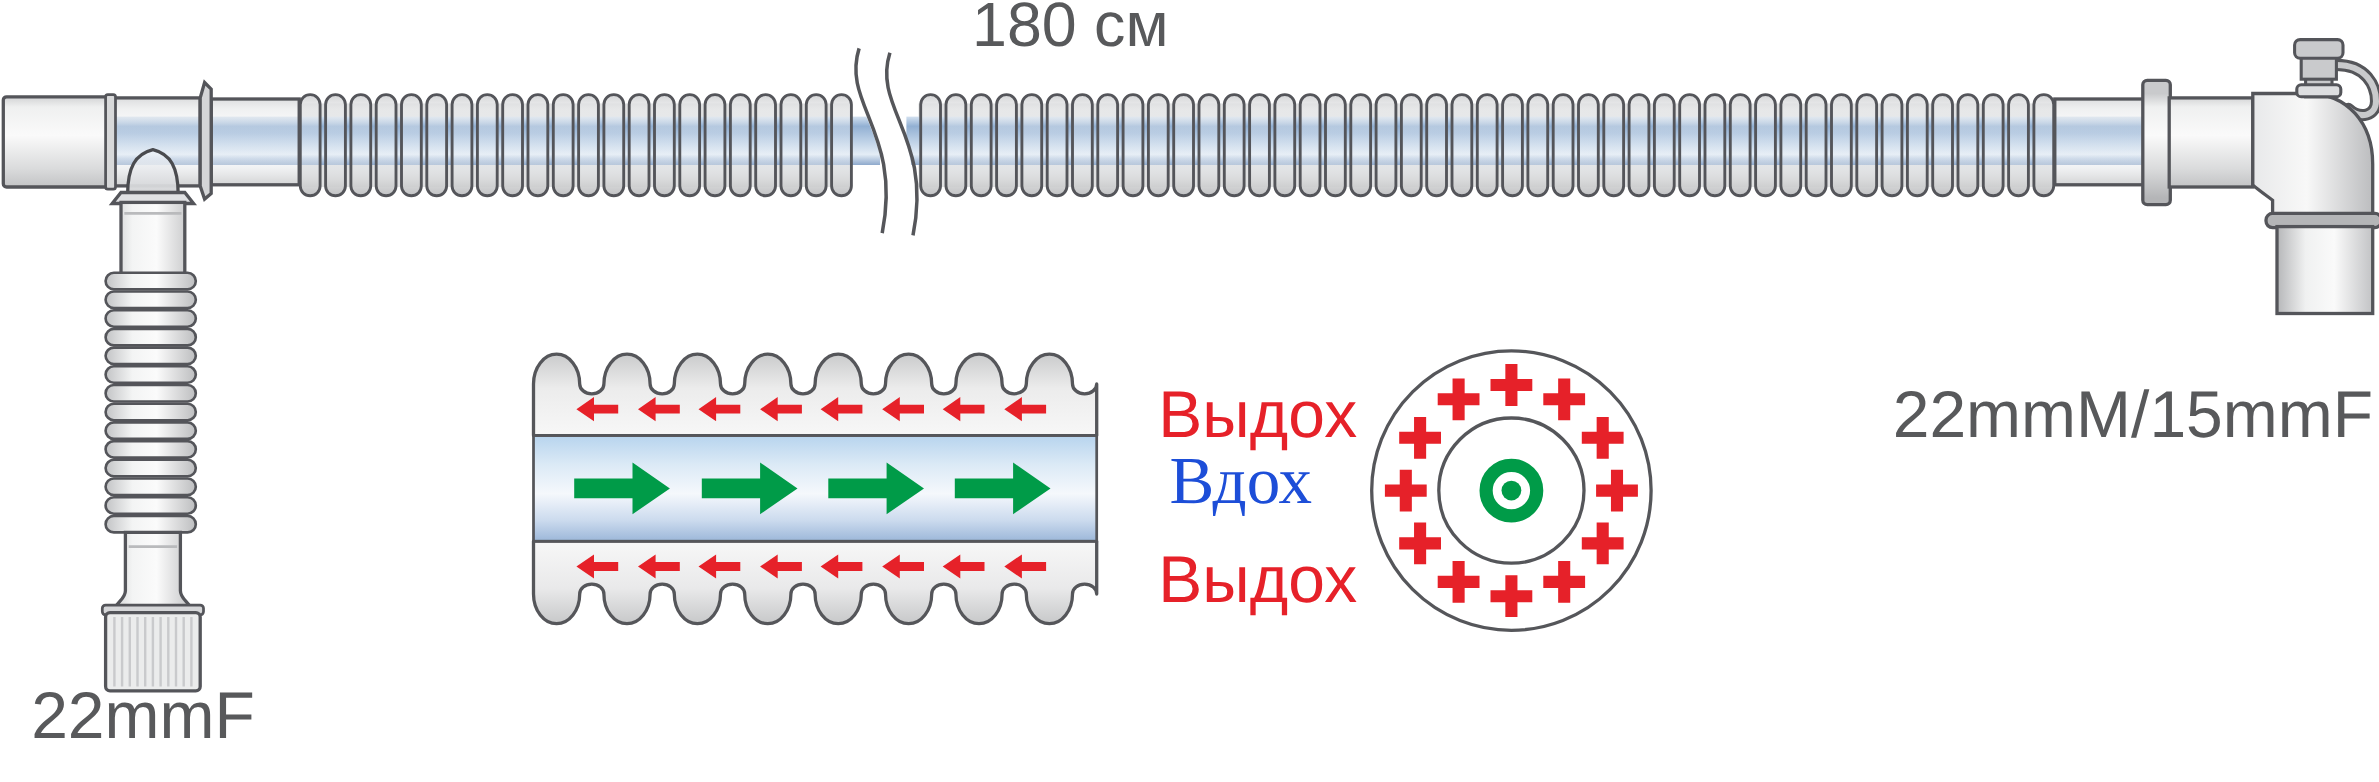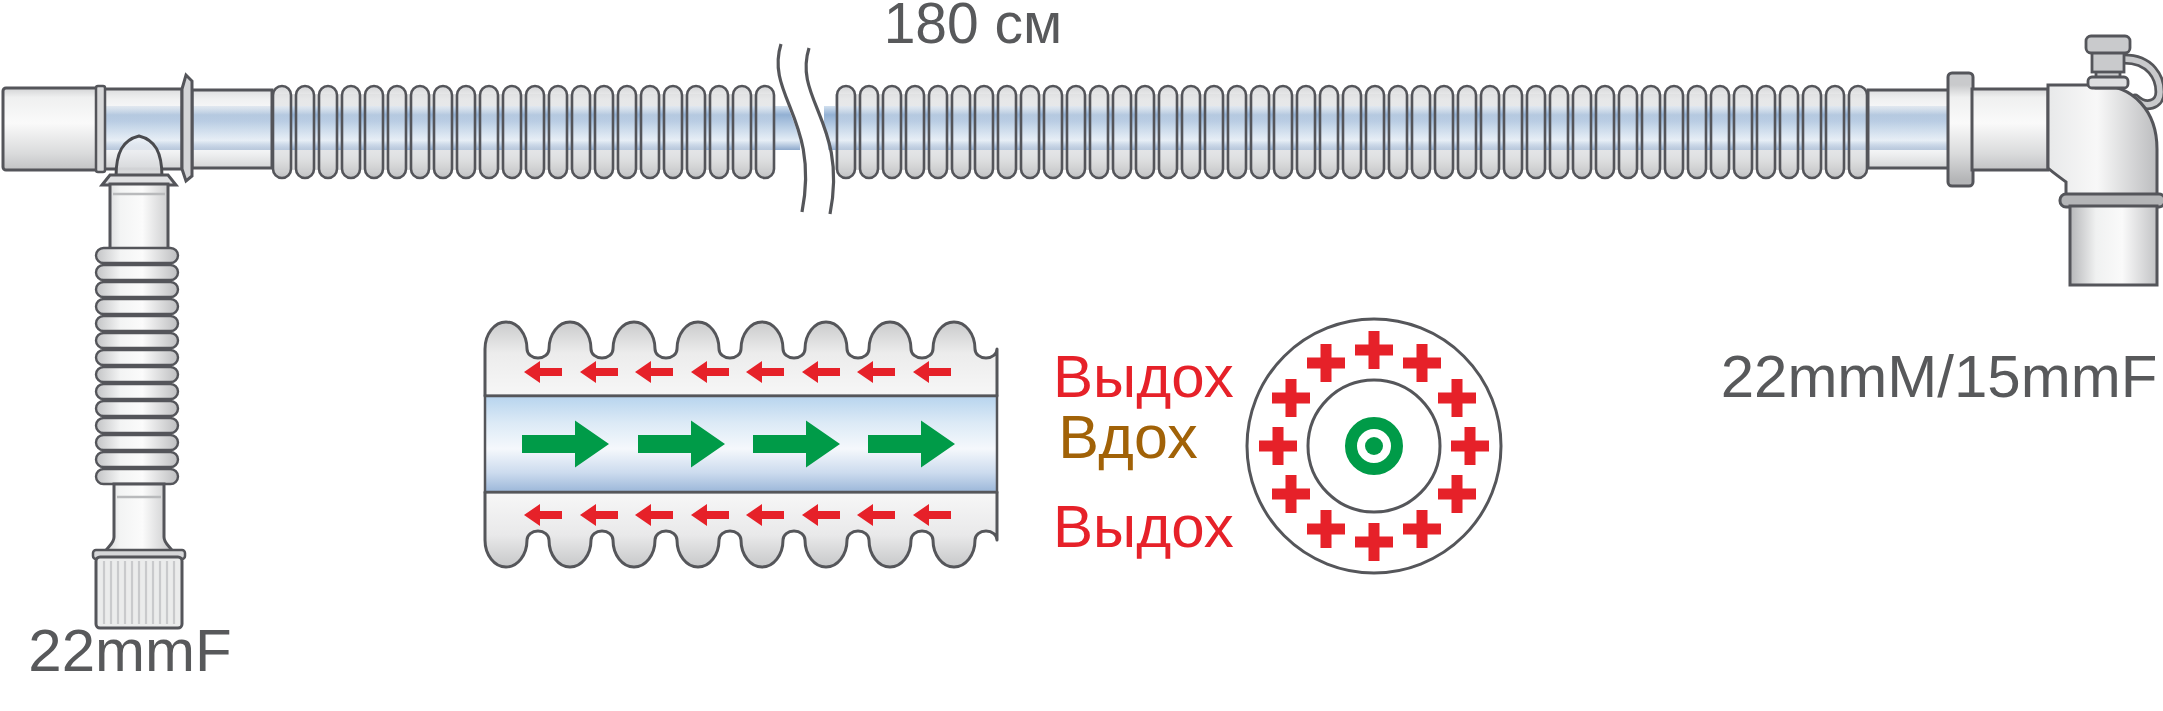--- a/index.html
+++ b/index.html
@@ -7,21 +7,21 @@
     position:relative;width:2163px;height:711px;background:#fff;overflow:hidden;
     font-family:"Liberation Sans",sans-serif;
   }
   .canvas svg{position:absolute;left:0;top:0;}
   .lbl{
     position:absolute;line-height:1.04;text-align:center;white-space:nowrap;
     color:#58595b;font-family:"Liberation Sans",sans-serif;
   }
   .dim{font-size:57px;}
   .flow-red{color:#e62129;font-size:60px;}
-  .flow-green{color:#a16207;font-size:61px;}
+  .flow-green{color:#1d4ed8;font-size:61px;font-family:Liberation Serif, serif;}
 </style>
 </head>
 <body>
 
 <div class="canvas">
 
 <svg width="2163" height="711" viewBox="0 0 2163 711">
   <defs>
     <linearGradient id="gradH" gradientUnits="userSpaceOnUse" x1="0" y1="85" x2="0" y2="180">
       <stop offset="0" stop-color="#c9cacc"></stop>

